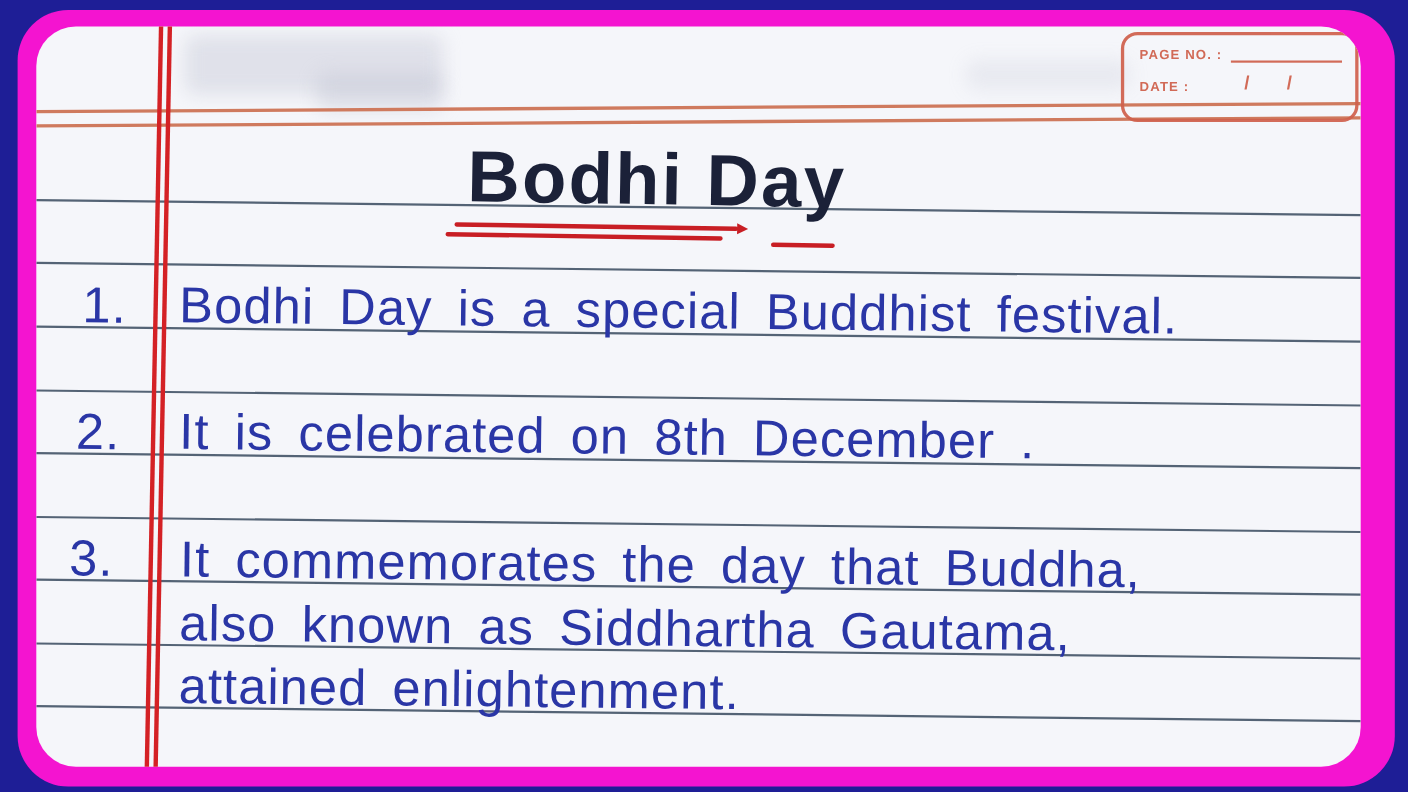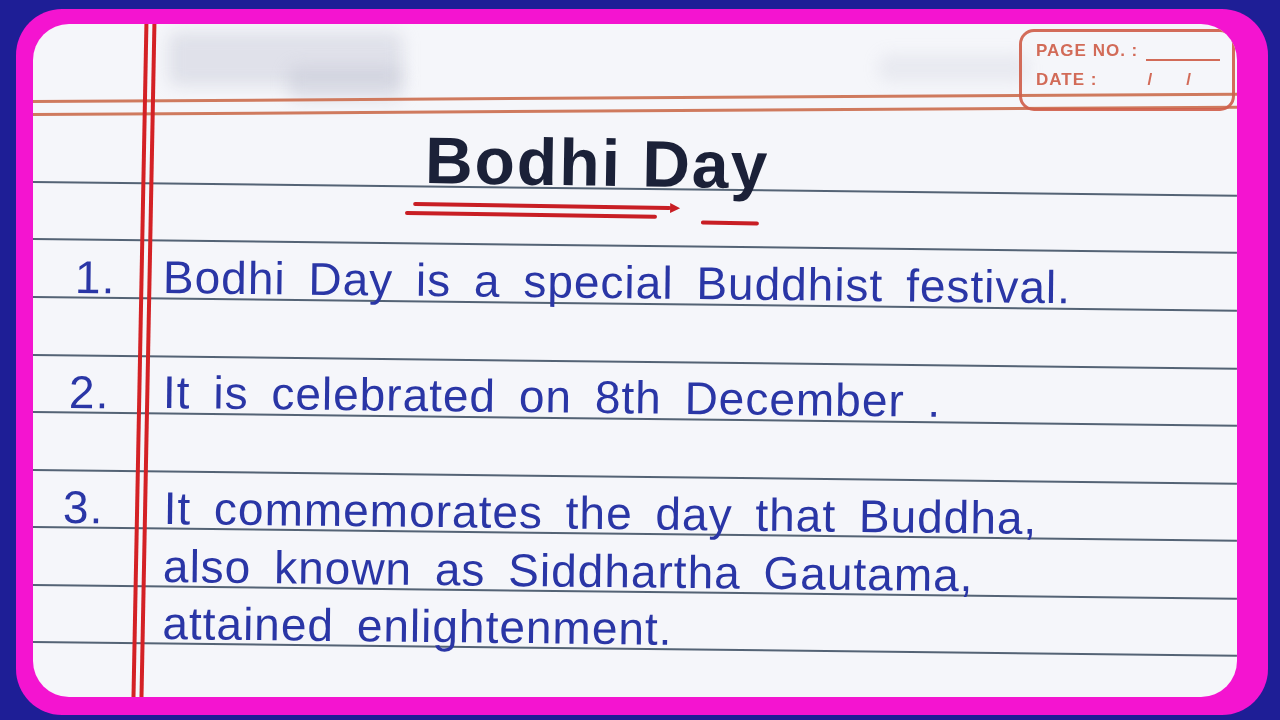--- a/index.html
+++ b/index.html
@@ -33,21 +33,21 @@
   .margin .bar{position:absolute;top:0;bottom:0;width:3.5px;background:#d42125;}
   .margin .bar.b1{left:1px;}
   .margin .bar.b2{left:9px;}
   
   .header-box{
     position:absolute;left:986px;top:5px;width:216px;height:82px;
     border:3px solid #d0604c;border-radius:15px;box-sizing:border-box;
     padding:9px 12px 0 14px;color:#cf5f4a;opacity:.92;
   }
   .hb-row{display:flex;align-items:flex-end;margin-bottom:9px;}
-  .hb-label{font-size:17px;font-weight:bold;letter-spacing:1px;white-space:nowrap;}
+  .hb-label{font-size:12px;font-weight:bold;letter-spacing:1px;white-space:nowrap;}
   .hb-line{flex:1;border-bottom:2.5px solid #cf5f4a;margin-left:8px;height:14px;}
   .hb-slash{font-size:17px;font-weight:bold;}
   .hb-slash.sl1{margin-left:50px;}
   .hb-slash.sl2{margin-left:34px;}
   
   .title{
     position:absolute;left:392px;top:98px;
     font-size:66px;font-weight:600;letter-spacing:2px;color:#1b2138;
     transform:rotate(0.9deg);transform-origin:left center;white-space:nowrap;
   }

